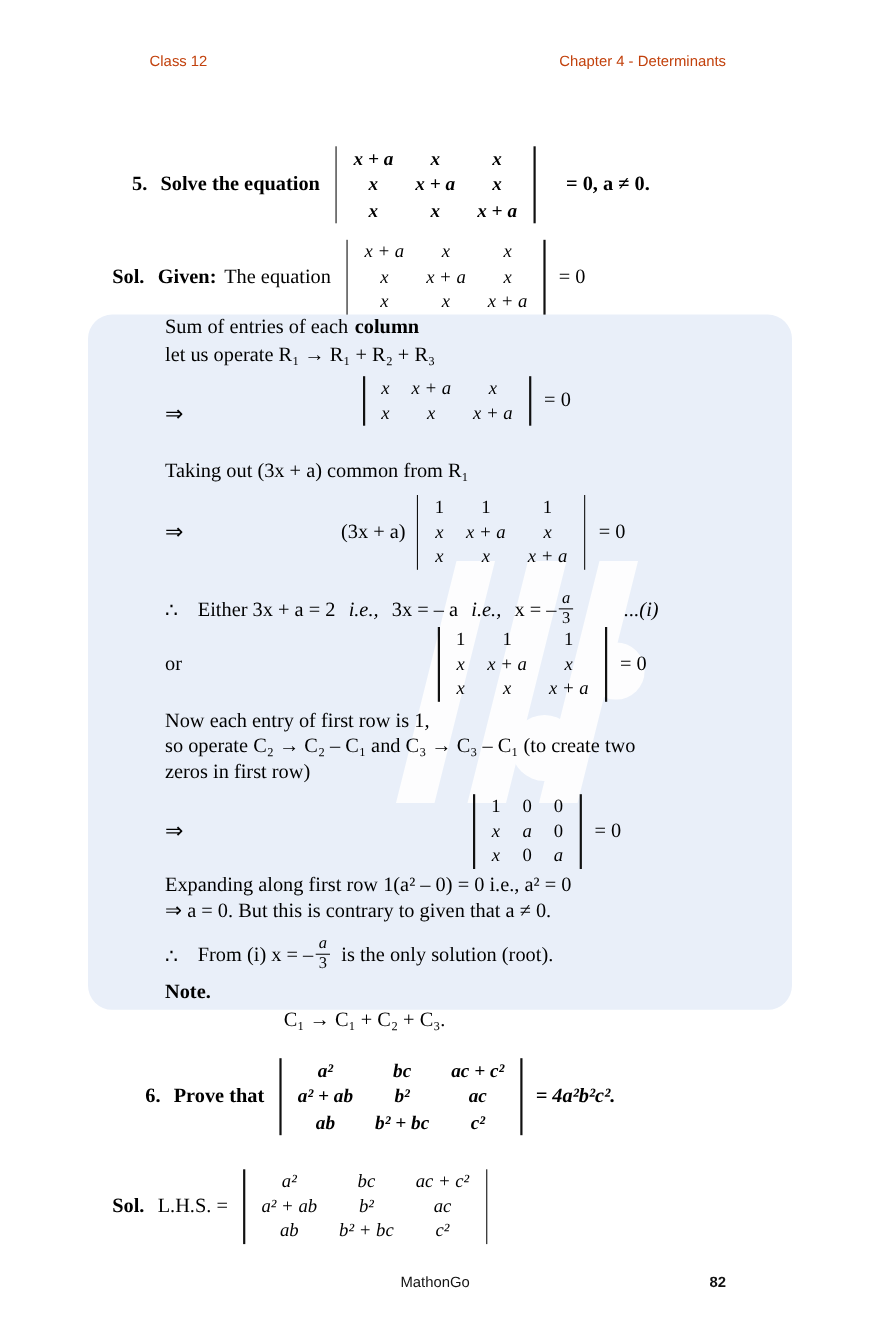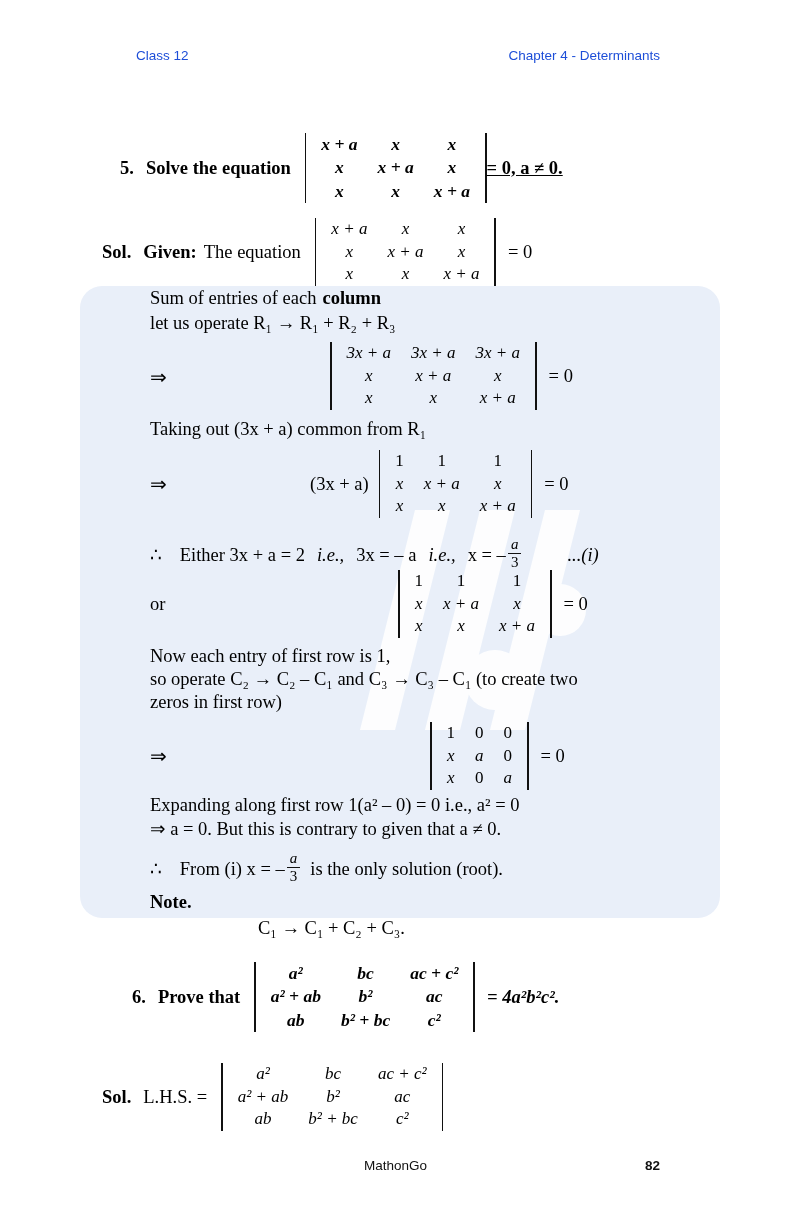--- a/index.html
+++ b/index.html
@@ -20,21 +20,21 @@
   .page-header {
     position: absolute;
     top: 48px;
     left: 136px;
     right: 140px;
     display: flex;
     justify-content: space-between;
     align-items: baseline;
     font-family: "Liberation Sans", sans-serif;
     font-size: 13.5px;
-    color: #1d4ed8;
+    color: #c2410c;
   }
   .page-footer {
     position: absolute;
     bottom: 44px;
     left: 136px;
     right: 140px;
     display: flex;
     justify-content: space-between;
     align-items: baseline;
     font-family: "Liberation Sans", sans-serif;
@@ -186,21 +186,21 @@
         </tr>
         <tr>
           <td>x</td>
           <td>x</td>
           <td>x + a</td>
         </tr>
       </tbody>
         </table>
       <span class="bar"></span>
     </span>
-    <span class="b bi" style="margin-left:0; font-style:normal;text-decoration:underline;">= 0, a ≠ 0.</span>
+    <span class="b bi" style="margin-left:28px; font-style:normal;">= 0, a ≠ 0.</span>
   </div>
 
   <div class="row-flex" style="left:102px; top:218px;">
     <span class="b">Sol.</span>
     <span class="b" style="margin-left:12px;">Given:</span>
     <span style="margin-left:7px;">The equation</span>
     <span class="det" style="margin-left:14px;">
       <span class="bar"></span>
       <table>
         <tbody>
@@ -231,25 +231,20 @@
     <span class="b" style="margin-left:6px;">column</span>
   </div>
   <div class="line" style="left:150px; top:311px;">let us operate R₁ → R₁ + R₂ + R₃</div>
 
   <div class="line" style="left:150px; top:364px; font-size:20px;">⇒</div>
   <div class="row-flex" style="left:330px; top:342px;">
     <span class="det">
       <span class="bar"></span>
       <table>
         <tbody>
-            <tr>
-          <td class="mathvar">3x + a</td>
-          <td class="mathvar">3x + a</td>
-          <td class="mathvar">3x + a</td>
-        </tr>
         <tr>
           <td class="mathvar">x</td>
           <td class="mathvar">x + a</td>
           <td class="mathvar">x</td>
         </tr>
         <tr>
           <td class="mathvar">x</td>
           <td class="mathvar">x</td>
           <td class="mathvar">x + a</td>
         </tr>

